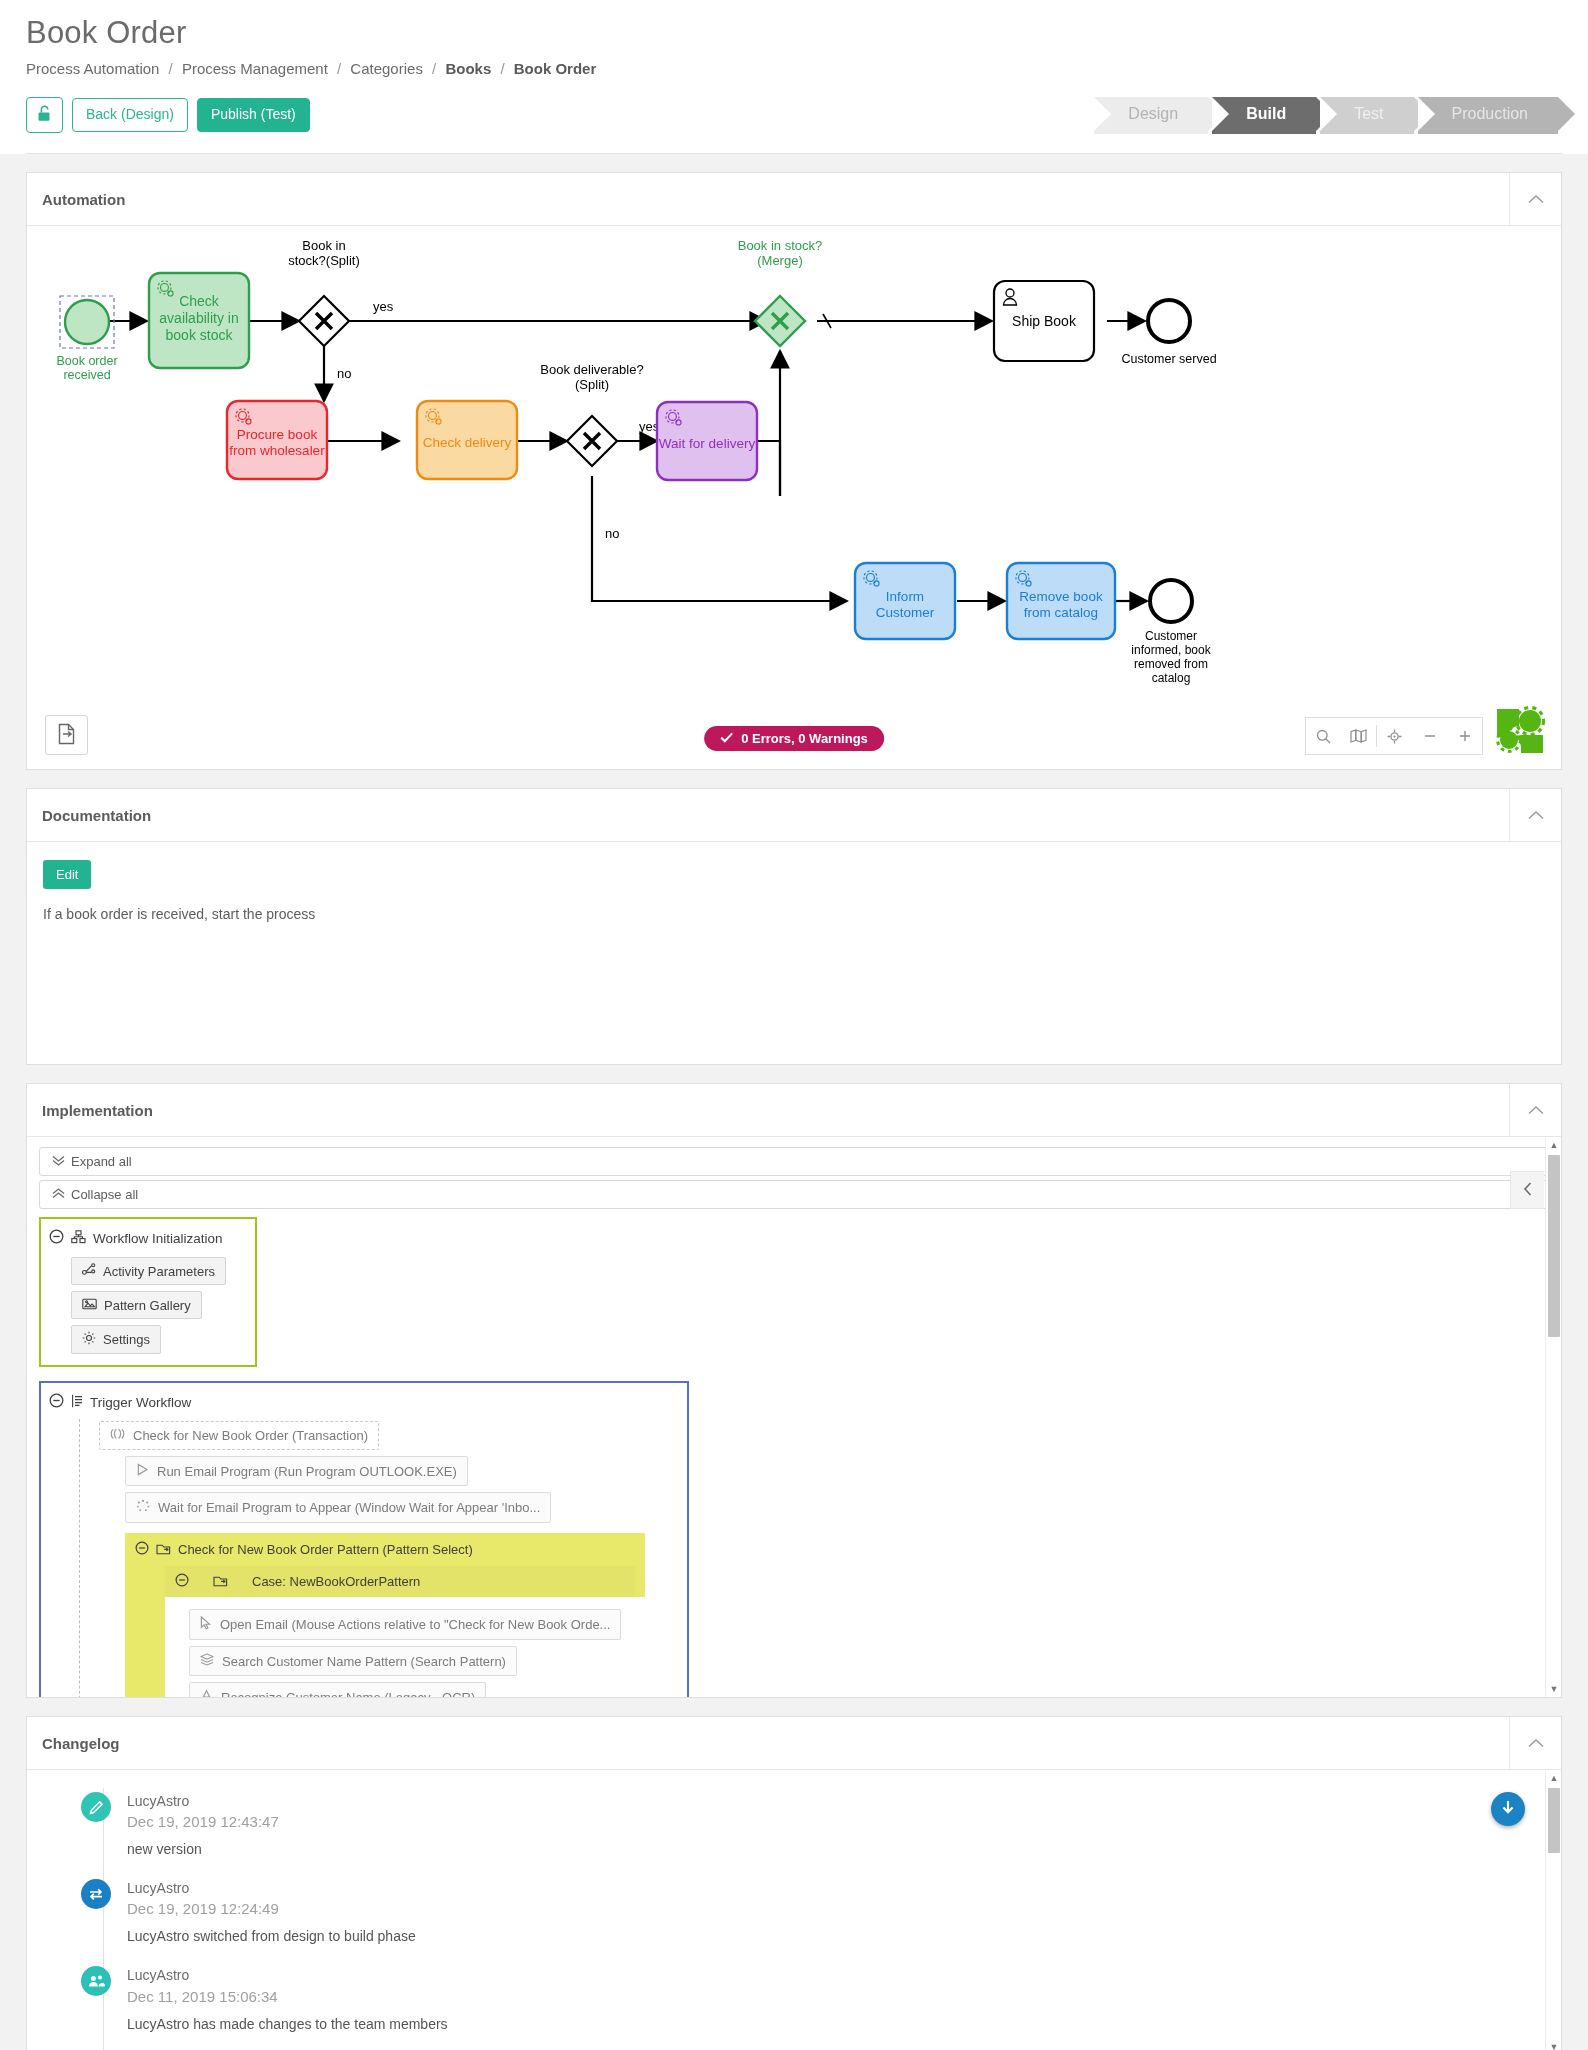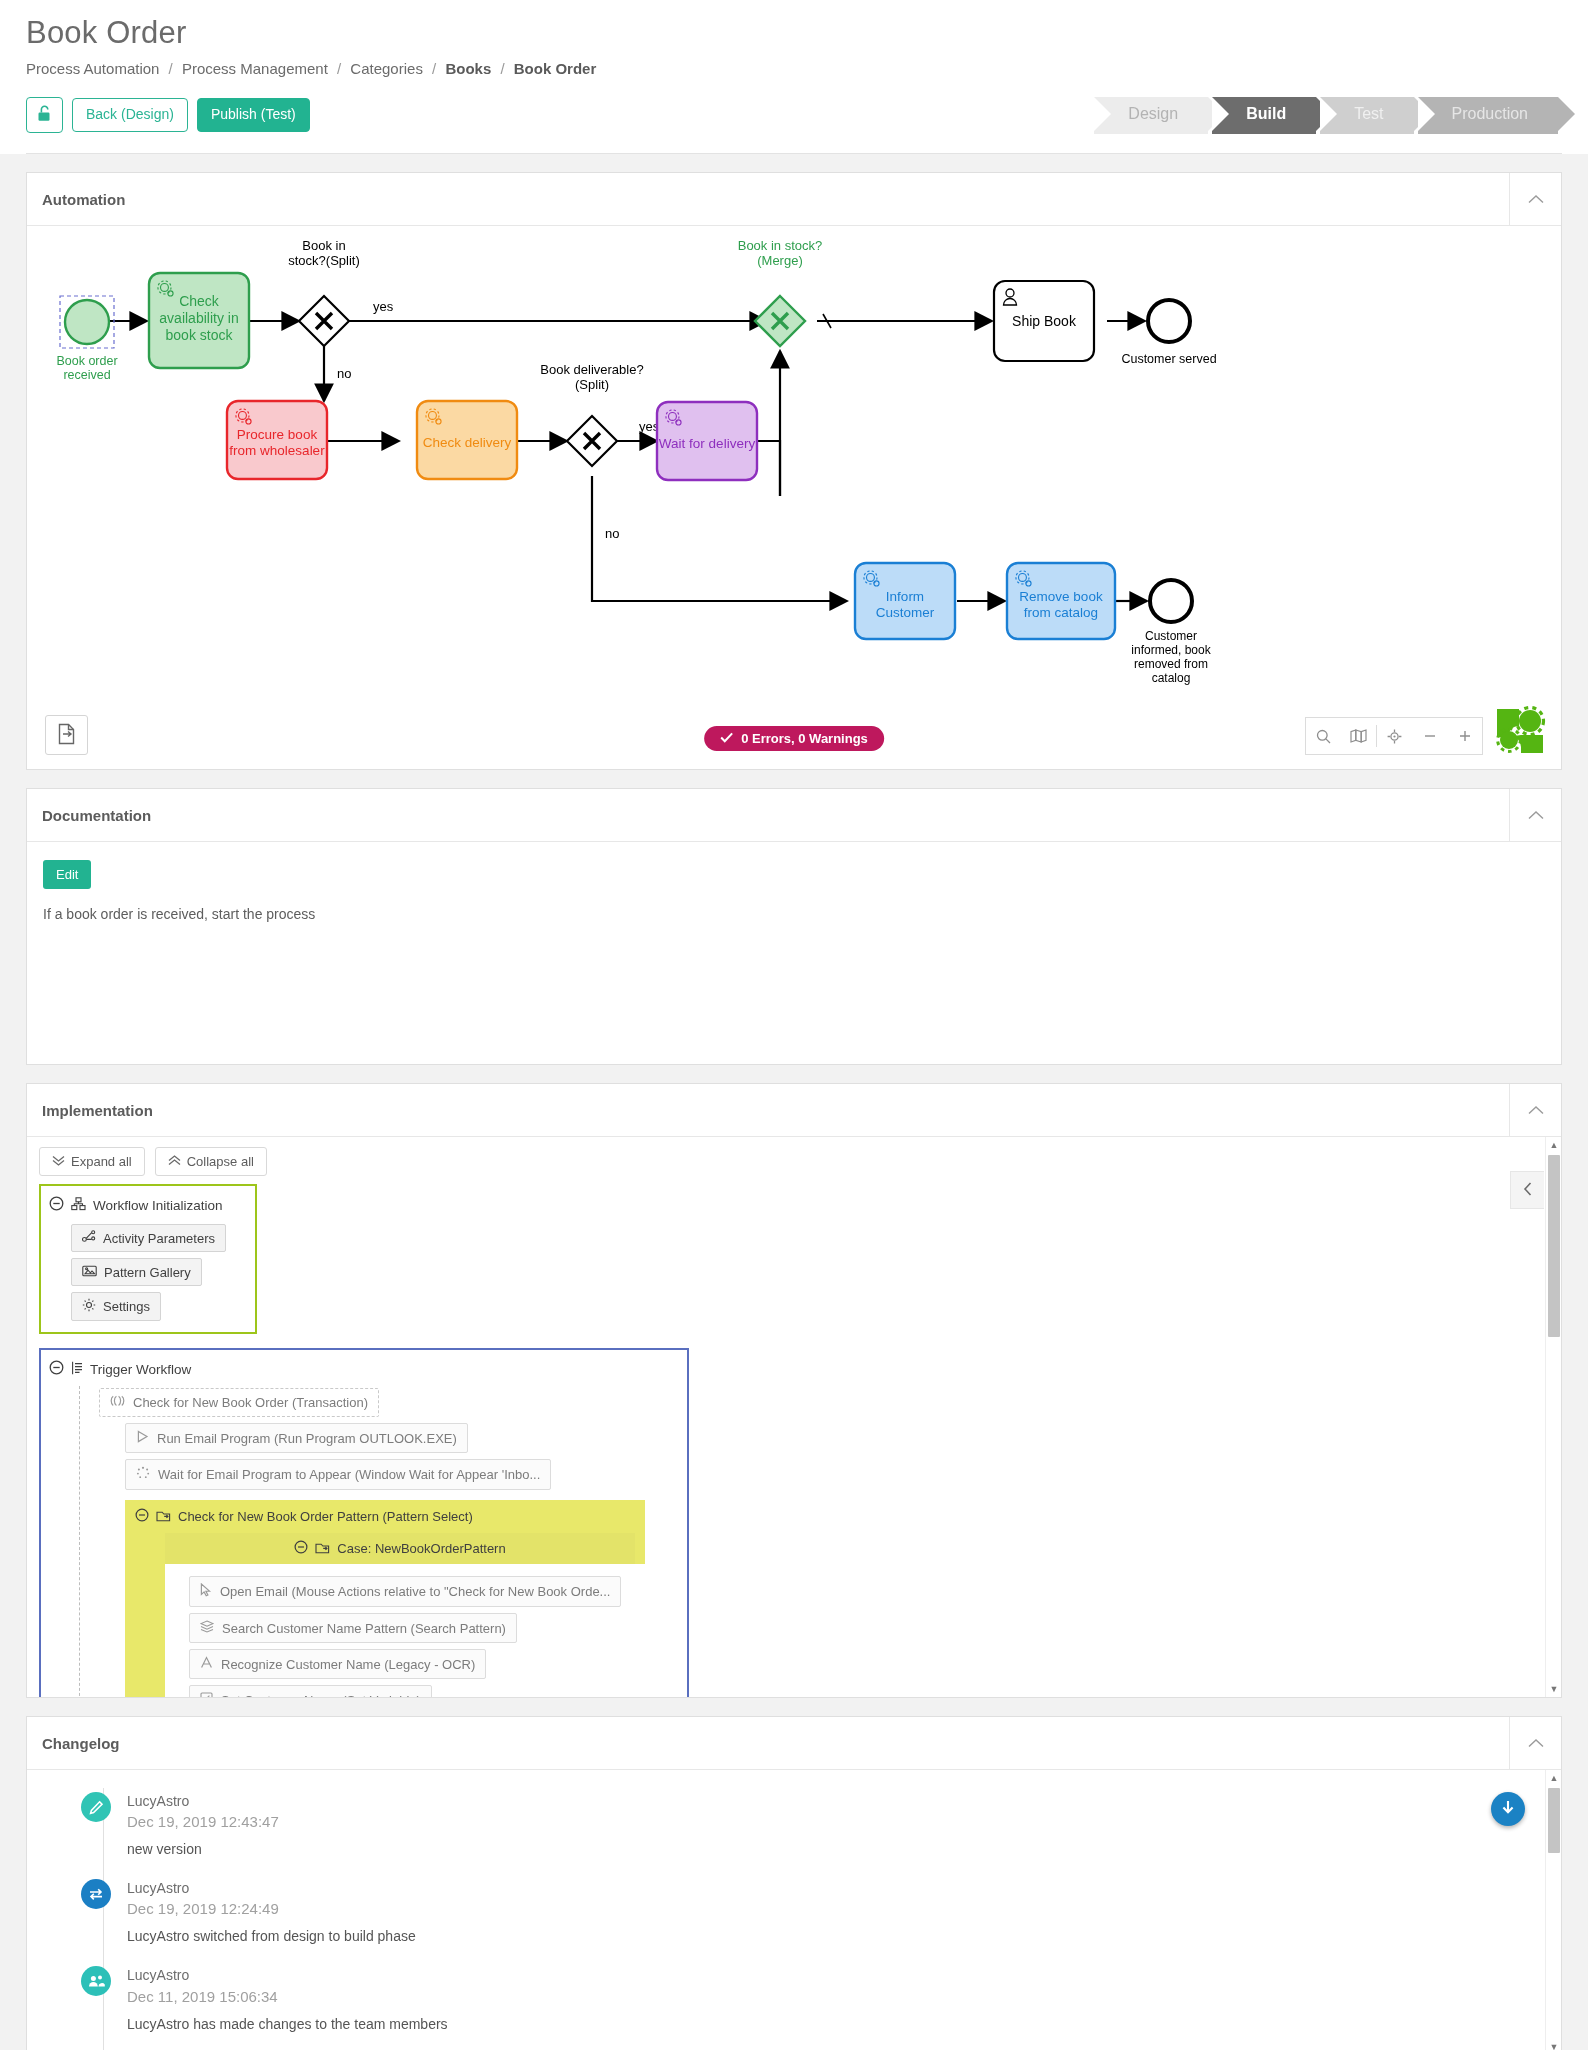--- a/index.html
+++ b/index.html
@@ -97,21 +97,21 @@
   .zoom-bar .zsep { width:1px; height:22px; background:#dcdcdc; }
   .brand-logo { position:absolute; right:14px; bottom:12px; width:52px; height:52px; }
 
   
   .doc-body { padding: 18px 16px 0 16px; height: 222px; }
   .doc-edit { background:#22b391; color:#fff; border:none; border-radius:3px; font-size:13px; padding:7px 13px; cursor:pointer; font-family:"Liberation Sans",sans-serif;}
   .doc-text { margin-top: 17px; font-size: 14px; color:#5d5d5d; }
 
   
   .impl-body { position:relative; height: 560px; overflow:hidden; border-top:0; }
-  .impl-toolbar { padding: 10px 12px 6px 12px; display:flex; gap:10px; }
+  .impl-toolbar { padding: 10px 12px 6px 12px; display:flex; gap:4px;flex-direction:column; }
   .tb-btn {
     border:1px solid #d9d9d9; background:#fff; border-radius:3px;
     font-size:13px; color:#5d5d5d; padding:6px 12px; cursor:pointer;
     display:flex; align-items:center; gap:6px; font-family:"Liberation Sans",sans-serif;
   }
   .tree { padding: 2px 12px 0 12px; position:relative; }
 
   .node-box-init {
     border: 2px solid #9dc51a; width: 218px; padding: 6px 0 11px 0; background:#fff;
   }
@@ -602,21 +602,21 @@
                 <span>
                   <svg width="15" height="13" viewBox="0 0 15 13" fill="none" stroke="#3f3f3f" stroke-width="1.1">
                     <path d="M1 11.8V3.2h5.2l1.6 1.8h5.8v6.8z"></path>
                       <path d="M8.2 7.4h3.6M10.4 5.9l1.6 1.5-1.6 1.5"></path>
                   </svg>
                 </span>
                 <span>Check for New Book Order Pattern (Pattern Select)</span>
               </div>
 
               <div class="band-yellow2" style="margin-left:30px; margin-top:8px; width:470px; padding:7px 10px;">
-                <div style="display:flex; align-items:center; gap:7px; font-size:13px; color:#3f3f3f;justify-content:center;">
+                <div style="display:flex; align-items:center; gap:24px; font-size:13px; color:#3f3f3f;">
                   <span>
                     <svg width="14" height="14" viewBox="0 0 15 15" fill="none" stroke="#3f3f3f" stroke-width="1.3">
                         <circle cx="7.5" cy="7.5" r="6.3"></circle>
                         <path d="M4.3 7.5h6.4"></path>
                       </svg>
                   </span>
                   <span>
                     <svg width="15" height="13" viewBox="0 0 15 13" fill="none" stroke="#3f3f3f" stroke-width="1.1">
                       <path d="M1 11.8V3.2h5.2l1.6 1.8h5.8v6.8z"></path>
                         <path d="M8.2 7.4h3.6M10.4 5.9l1.6 1.5-1.6 1.5"></path>

